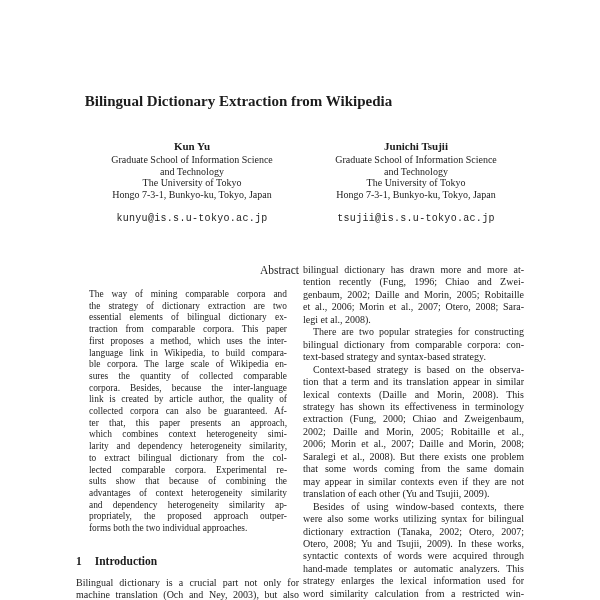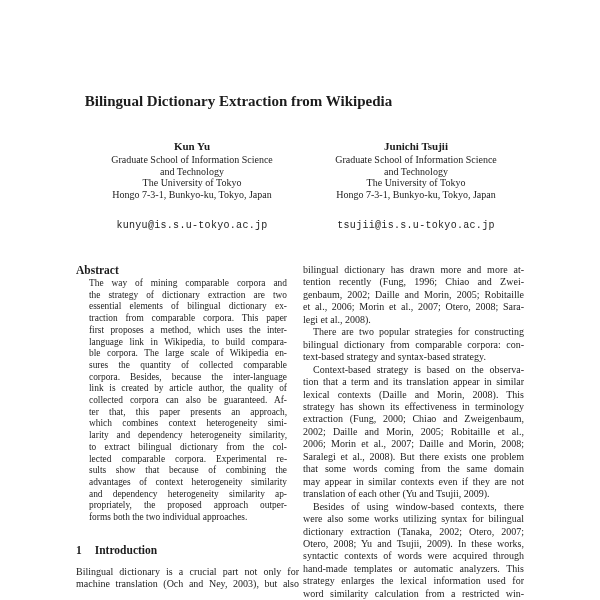--- a/index.html
+++ b/index.html
@@ -40,45 +40,45 @@
   }
   .affil .ln {
     font-size: 10px;
     line-height: 11.6px;
     text-align: center;
   }
   .author .email {
     font-family: "Liberation Mono", "DejaVu Sans Mono", monospace;
     font-size: 10px;
     letter-spacing: 0.3px;
-    margin-top: 20px;
+    margin-top: 13px;
     white-space: nowrap;
   }
   .col-left {
     position: absolute;
     left: 76px;
     top: 264px;
     width: 223px;
     overflow: hidden;
   }
   .col-right {
     position: absolute;
     left: 303px;
     top: 264px;
     width: 221px;
     height: 350px;
     overflow: hidden;
     font-size: 10px;
     line-height: 12.45px;
   }
   .abstract-heading {
-    text-align: left;
-    font-weight: bold;
+    text-align: right;
+    font-weight: normal;
     font-size: 11.5px;
-    margin-bottom: 2px;
+    margin-bottom: 13px;
   }
   .abstract-body {
     margin: 0 12px 0 13px;
     font-size: 9.4px;
     line-height: 11.7px;
     overflow: hidden;
   }
   .jtext .ln {
     text-align: justify;
     text-align-last: justify;

